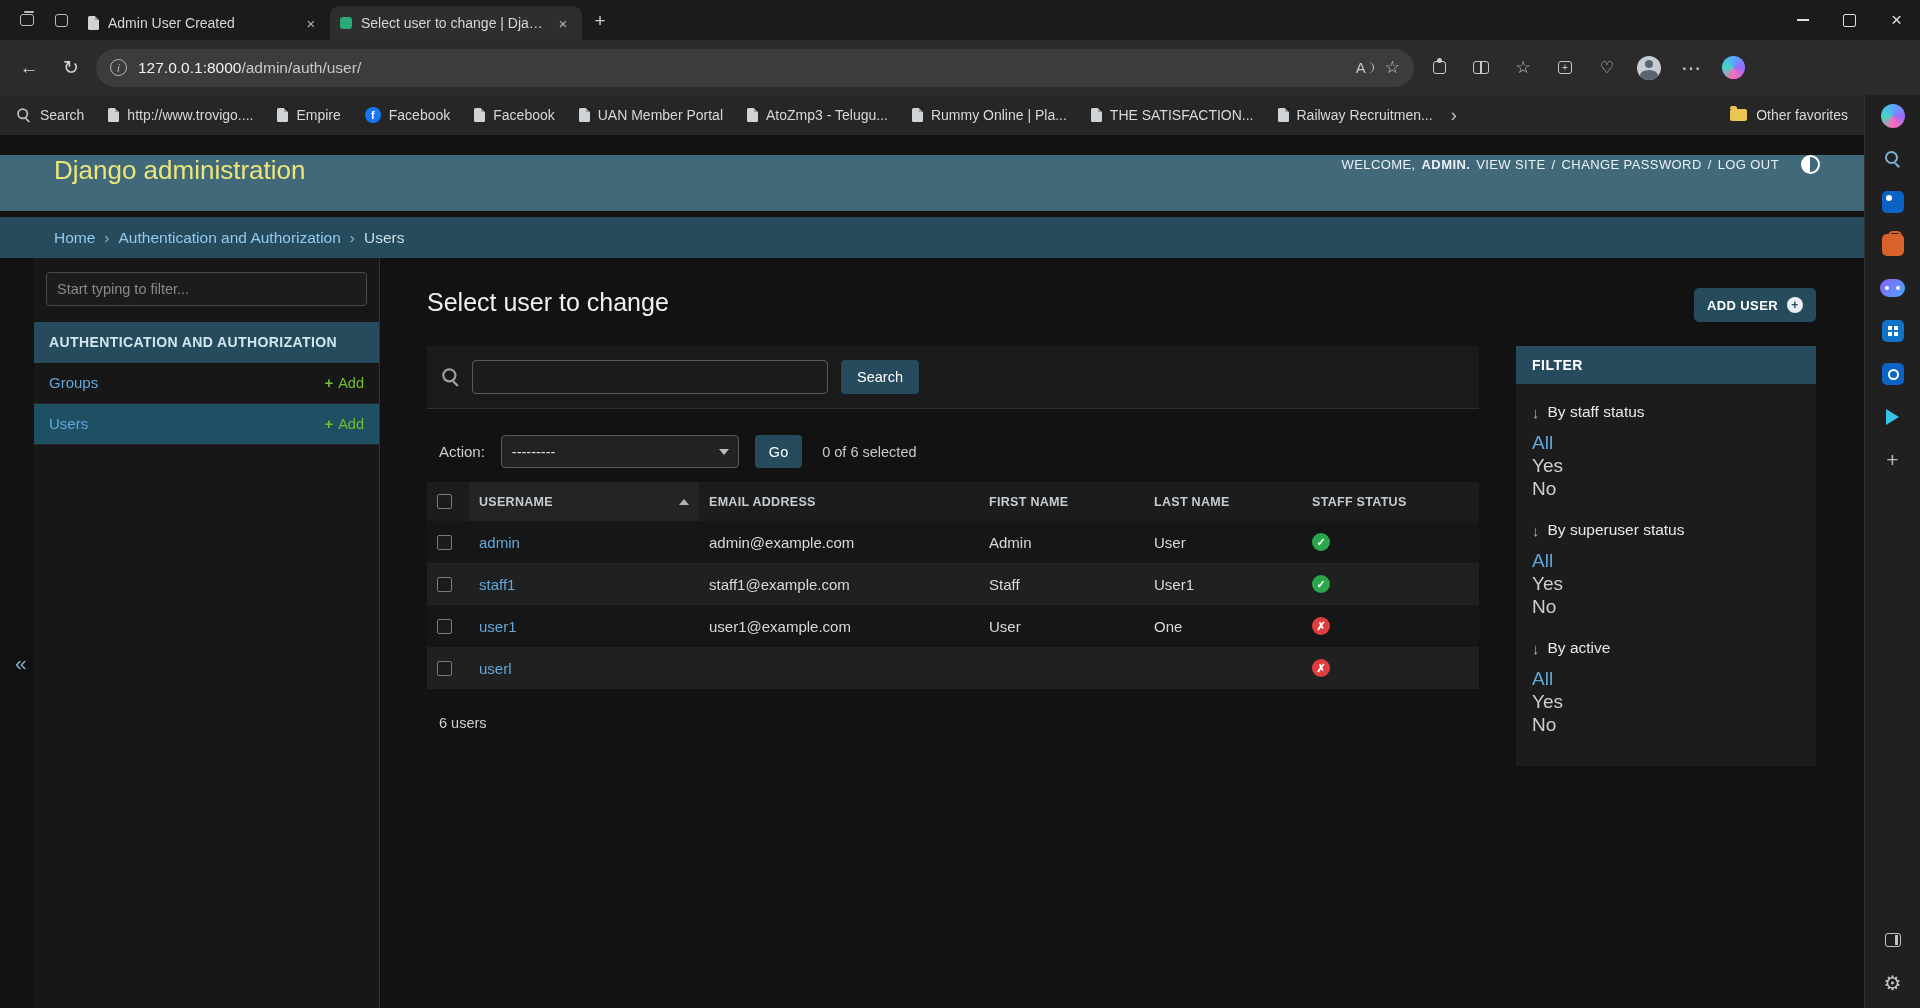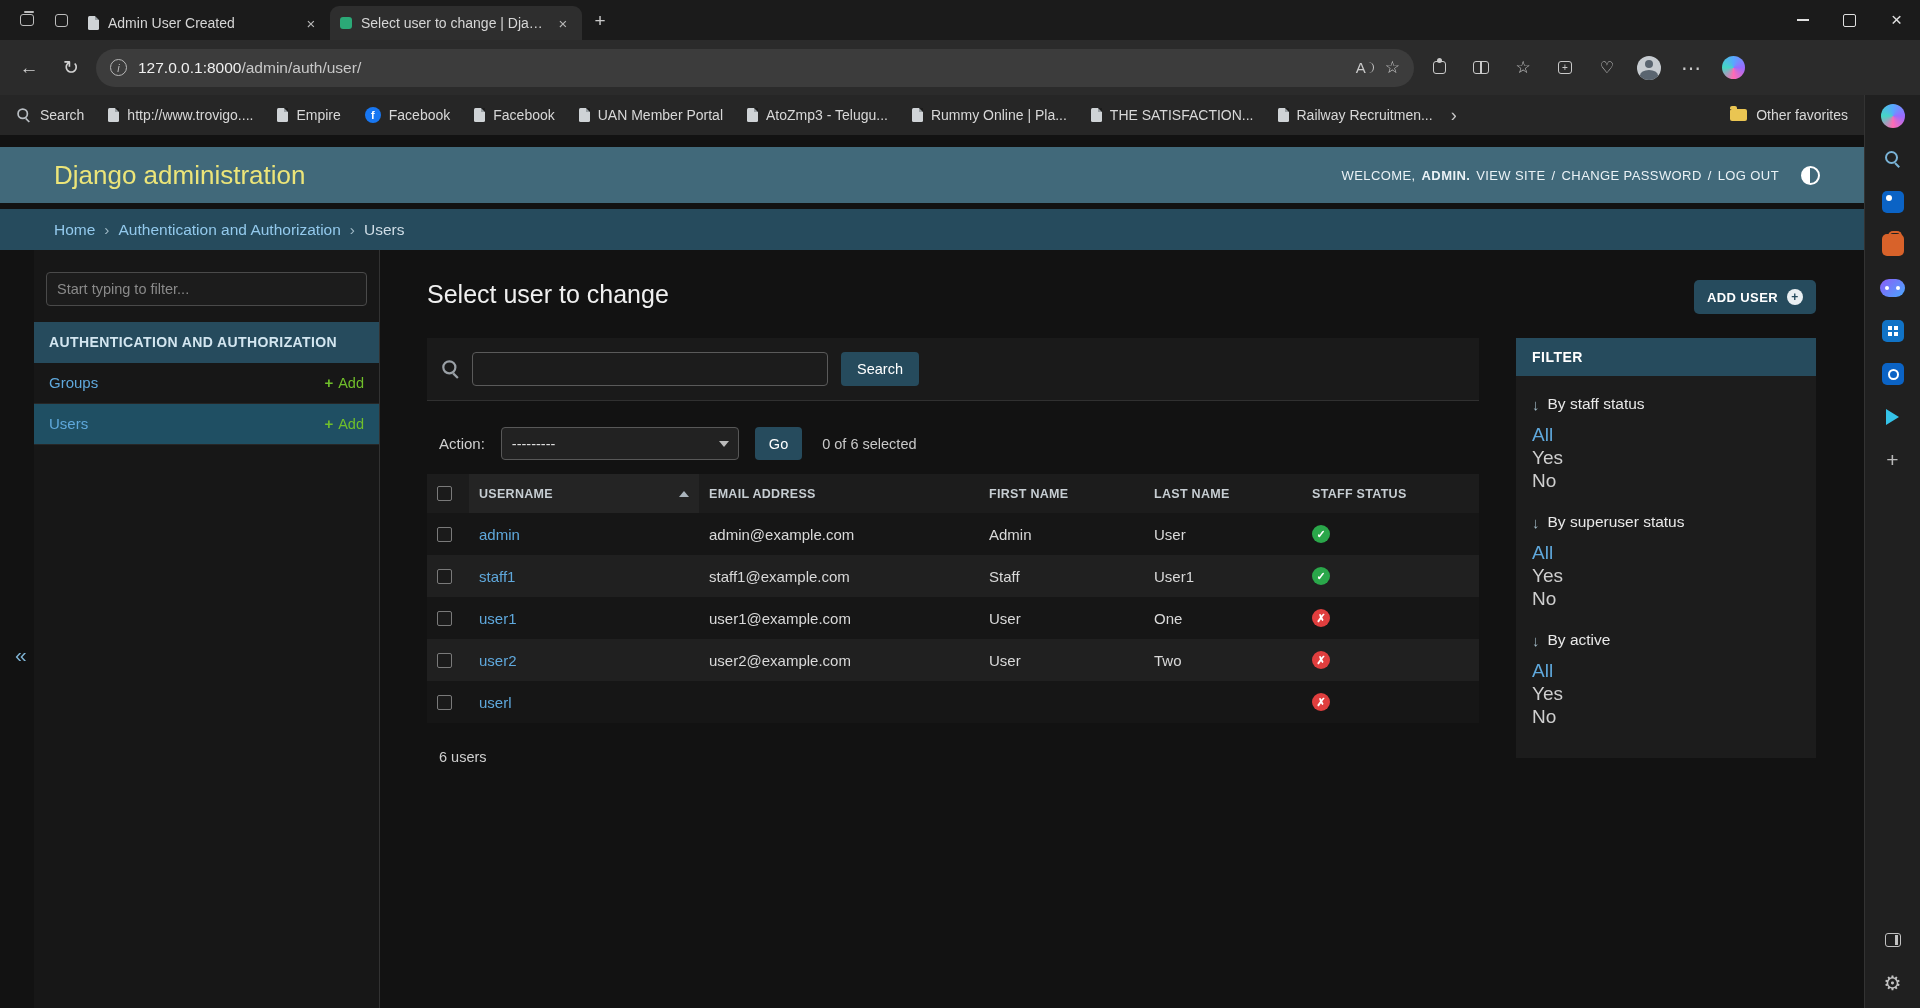--- a/index.html
+++ b/index.html
@@ -75,36 +75,36 @@
   .fb-icon::before{content:"f"}
   .fav-mag{color:#b9bec3;transform:scale(.85)}
   .fav-chevron{color:#c9c9c9;font-size:18px;cursor:pointer;margin-left:-6px}
   .fav-chevron::before{content:"›"}
   .other-favs{margin-left:auto;display:flex;align-items:center;gap:9px;cursor:pointer}
   .folder-icon{width:17px;height:12px;background:#eac552;border-radius:2px;position:relative}
   .folder-icon::before{content:"";position:absolute;top:-3px;left:0;width:7px;height:3px;background:#eac552;border-radius:2px 2px 0 0}
 
   
   .django{flex:1;display:flex;flex-direction:column;background:#121212;min-height:0}
-  .dj-header{height:56px;margin-top:12px;background:var(--header-bg);display:flex;align-items:center;padding:0 44px 0 54px;flex:none}
+  .dj-header{height:56px;margin-top:20px;background:var(--header-bg);display:flex;align-items:flex-start;padding:0 44px 0 54px;flex:none}
   .site-title{color:var(--header-title);font-size:26px;font-weight:400}
   .user-tools{margin-left:auto;font-size:13px;color:#eaf2f6;letter-spacing:.4px;display:flex;align-items:center;gap:6px}
   .user-tools a{color:#eaf2f6;}
   .user-tools b{font-weight:bold}
   .theme-toggle{width:19px;height:19px;border:2px solid #fff;border-radius:50%;margin-left:16px;background:linear-gradient(90deg,#fff 50%,transparent 50%);cursor:pointer}
   .dj-breadcrumbs{height:41px;margin-top:6px;background:var(--accent);display:flex;align-items:center;padding:0 54px;font-size:15.5px;color:#cfdde6;gap:9px;flex:none}
   .dj-breadcrumbs a{color:#93c9ec}
   .crumb-sep{color:#9fb9c6}
 
   .dj-body{flex:1;display:flex;min-height:0;position:relative}
   .collapse-strip{width:34px;flex:none;position:relative}
   .collapse-btn{position:absolute;top:392px;left:9px;color:#7fb3d4;font-size:21px;cursor:pointer;background:none;border:none}
 
   .dj-sidebar{width:346px;flex:none;background:#171717;border-right:1px solid #323232;padding-top:14px}
-  .filter-input{display:block;width:calc(100% - 24px);margin:8px 12px 16px;height:34px;background:#1c1c1c;border:1px solid #4a4a4a;border-radius:4px;color:#cfcfcf;padding:0 10px;font-size:14.5px;font-family:inherit}
+  .filter-input{display:block;width:calc(100% - 24px);margin:0 12px 16px;height:34px;background:#1c1c1c;border:1px solid #4a4a4a;border-radius:4px;color:#cfcfcf;padding:0 10px;font-size:14.5px;font-family:inherit}
   .filter-input::placeholder{color:#8a8a8a}
   .module-caption{background:var(--accent);color:#d3e6f0;font-size:14px;font-weight:bold;letter-spacing:.4px;padding:11px 15px;line-height:1.35}
   .model-row{display:flex;align-items:center;justify-content:space-between;padding:0 15px;height:41px;border-bottom:1px solid #262626;font-size:15px}
   .model-row.current{background:#1f4f63}
   .model-link{color:var(--link)}
   .add-link{color:var(--add-green);font-size:14.5px;display:flex;align-items:center;gap:5px}
   .add-link::before{content:"+";font-weight:bold;font-size:15px}
 
   .dj-main{flex:1;padding:30px 48px 0 47px;min-width:0;display:flex;flex-direction:column}
   .title-row{display:flex;align-items:flex-start;justify-content:space-between;margin-bottom:24px}
@@ -424,32 +424,20 @@
                       <td>User</td>
                       <td>One</td>
                       <td>
                           <span class="status no">✗</span>
                         </td>
                     </tr>
                     <tr>
                       <td>
                           <input type="checkbox" style="">
                         </td>
-                      <td><a class="row-link">user2</a></td>
-                      <td>user2@example.com</td>
-                      <td>User</td>
-                      <td>Two</td>
-                      <td>
-                          <span class="status no">✗</span>
-                        </td>
-                    </tr>
-                    <tr>
-                      <td>
-                          <input type="checkbox" style="">
-                        </td>
                       <td><a class="row-link">userl</a></td>
                       <td></td>
                       <td></td>
                       <td></td>
                       <td>
                           <span class="status no">✗</span>
                         </td>
                     </tr>
                   </tbody>
                 </table>

